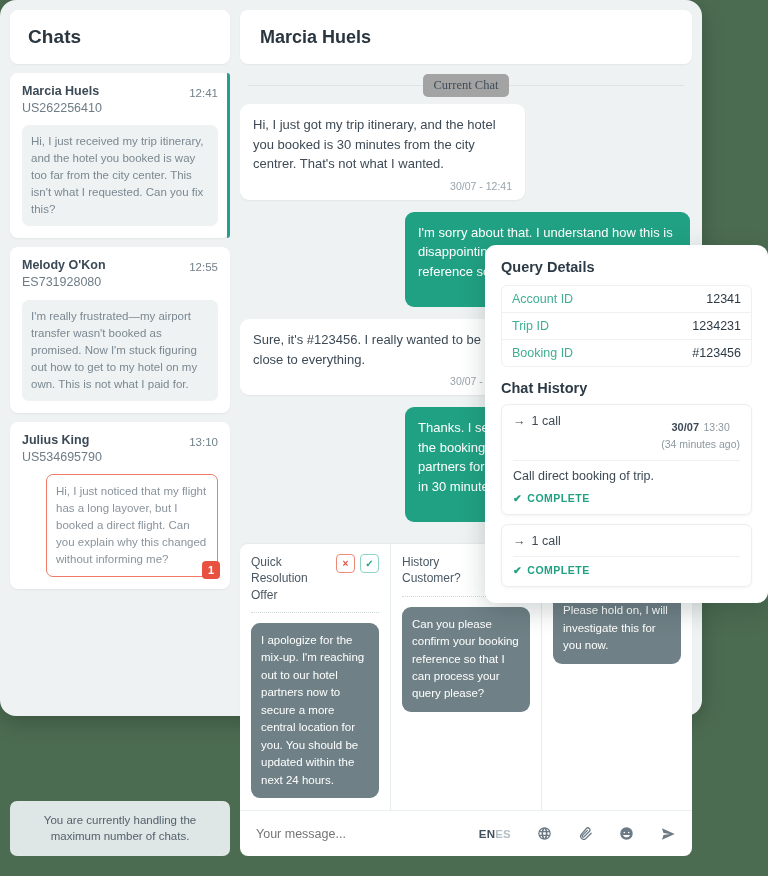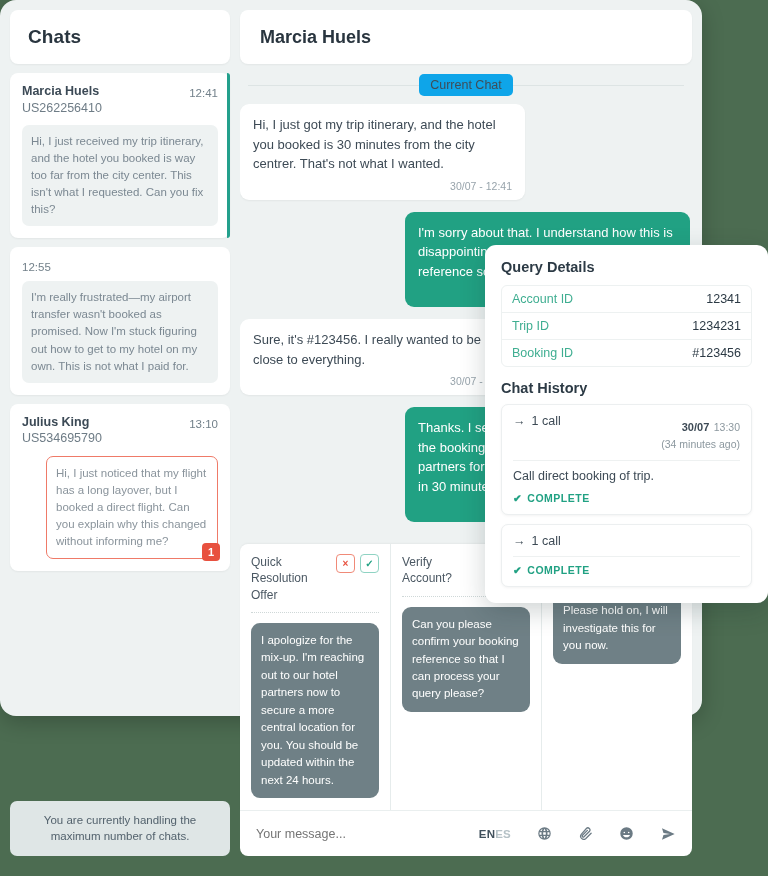--- a/index.html
+++ b/index.html
@@ -74,22 +74,22 @@
 
   .divider-wrap {
     position: relative; height: 34px; display: flex;
     align-items: center; justify-content: center; margin-top: 4px;
   }
   .divider-wrap::before {
     content: ""; position: absolute; left: 8px; right: 8px; top: 50%;
     height: 1px; background: #dde4e4;
   }
   .divider-chip {
-    position: relative; background: #0ea5e9; color: #3f4d58;
-    font-size: 12.5px; padding: 4px 11px; border-radius: 5px;
+    position: relative; background: #a3a3a3; color: #3f4d58;
+    font-size: 12.5px; padding: 4px 11px; border-radius: 5px; font-family: Liberation Serif, serif;
   }
 
   .thread { flex: 1; position: relative; padding: 2px 0 0 0; overflow: hidden; }
   .bubble { border-radius: 9px; padding: 11px 13px 8px 13px; width: 285px; position: relative; }
   .bubble .txt { font-size: 13px; line-height: 1.5; }
   .bubble .meta { font-size: 10.5px; text-align: right; margin-top: 6px; }
   .bubble.in { background: #fff; color: #3d4a55; box-shadow: 0 1px 2px rgba(0,0,0,0.05); }
   .bubble.in .meta { color: #97a3ab; }
   .bubble.out { background: #21a183; color: #fff; margin-left: auto; }
   .bubble.out .meta { color: #d3ece4; }
@@ -149,21 +149,21 @@
   .qp-val { color: #2c3a45; }
   .qp-sub { font-size: 14.5px; font-weight: bold; color: #2c3a45; margin: 13px 0 8px 0; }
   .hist-card {
     background: #fff; border: 1px solid #eceff0; border-radius: 7px;
     padding: 9px 11px 10px 11px; margin-bottom: 9px;
     box-shadow: 0 1px 3px rgba(0,0,0,0.05);
   }
   .hist-card:last-child { margin-bottom: 0; }
   .hist-top { display: flex; justify-content: space-between; align-items: flex-start; }
   .hist-calls { font-size: 12.5px; color: #3d4a55; display: flex; align-items: center; gap: 6px; }
-  .hist-times { text-align: right; line-height: 1.45; }
+  .hist-times { text-align: center; line-height: 1.45; }
   .hist-date { font-size: 11px; color: #3d4a55; font-weight: bold; }
   .hist-hour { font-size: 10.5px; color: #8c989f; }
   .hist-rel { font-size: 10.5px; color: #8c989f; }
   .hist-sep { border-top: 1px solid #eef1f1; margin: 8px 0 7px 0; }
   .hist-desc { font-size: 12.5px; color: #3d4a55; line-height: 1.42; }
   .hist-status { margin-top: 6px; font-size: 10.5px; font-weight: bold; letter-spacing: .5px; color: #21a183; display: flex; align-items: center; gap: 5px; }
 </style>
 </head>
 <body>
 
@@ -182,20 +182,24 @@
               <div class="chat-name">Marcia Huels</div>
               <div class="chat-ref">US262256410</div>
             </div>
             <div class="chat-time">12:41</div>
           </div>
           <div class="chat-preview">Hi, I just received my trip itinerary, and the hotel you booked is way too far from the city center. This isn't what I requested. Can you fix this?</div>
         </div>
 
         <div class="chat-item">
           <div class="chat-row">
+            <div>
+              <div class="chat-name">Melody O'Kon</div>
+              <div class="chat-ref">ES731928080</div>
+            </div>
             <div class="chat-time">12:55</div>
           </div>
           <div class="chat-preview">I'm really frustrated—my airport transfer wasn't booked as promised. Now I'm stuck figuring out how to get to my hotel on my own. This is not what I paid for.</div>
         </div>
 
         <div class="chat-item">
           <div class="chat-row">
             <div>
               <div class="chat-name">Julius King</div>
               <div class="chat-ref">US534695790</div>
@@ -256,21 +260,21 @@
               <div class="mini-btn no">×</div>
               <div class="mini-btn yes">✓</div>
             </div>
           </div>
           <div class="sugg-sep"></div>
           <div class="sugg-bubble">I apologize for the mix-up. I'm reaching out to our hotel partners now to secure a more central location for you. You should be updated within the next 24 hours.</div>
         </div>
 
         <div class="sugg-col">
           <div class="sugg-head">
-            <div class="sugg-title">Verify Account?</div>
+            <div class="sugg-title">History Customer?</div>
             <div class="sugg-btns">
               <div class="mini-btn no">×</div>
               <div class="mini-btn yes">✓</div>
             </div>
           </div>
           <div class="sugg-sep"></div>
           <div class="sugg-bubble">Can you please confirm your booking reference so that I can process your query please?</div>
         </div>
 
         <div class="sugg-col">

